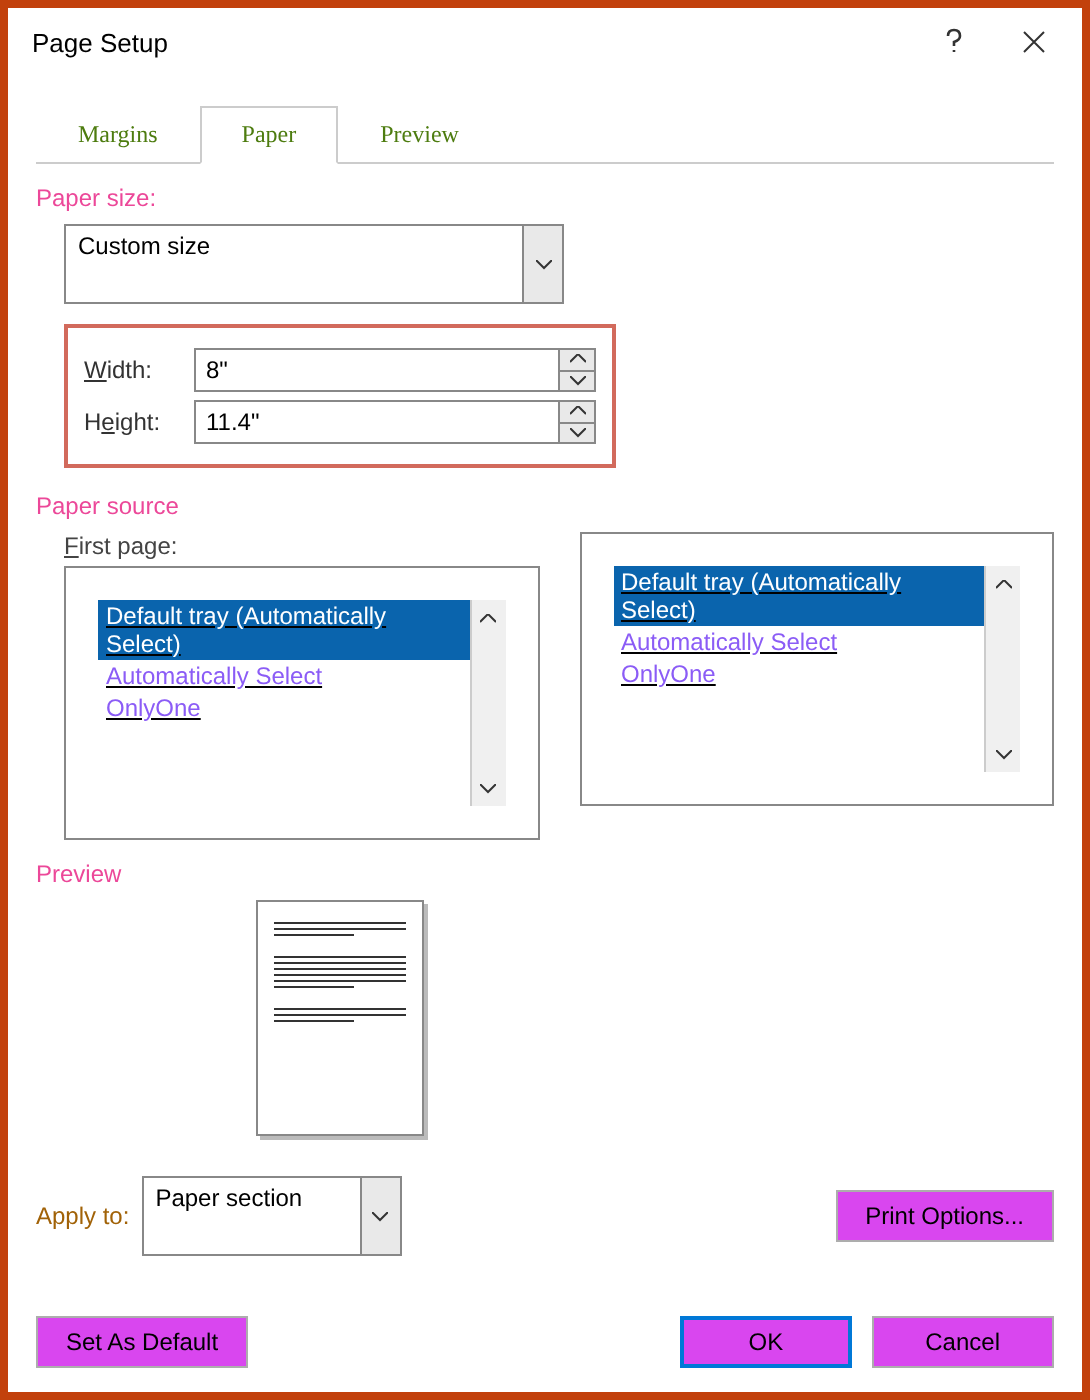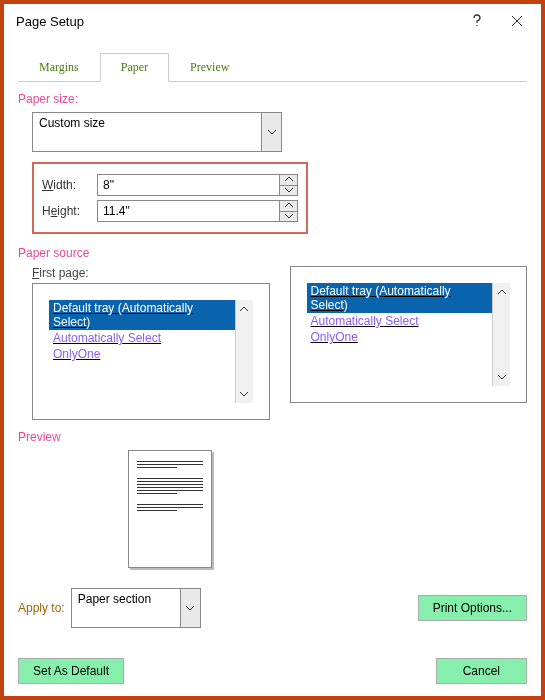--- a/index.html
+++ b/index.html
@@ -37,21 +37,21 @@
 .list-scrollbar { width: 18px; border-left:1px solid #ccc; background:#f0f0f0; display:flex; flex-direction:column;}
 .sbtn { height:18px; display:flex; align-items:center; justify-content:center;}
 .preview { margin-top: 10px; }
 .preview-canvas { width: 190px; height: 130px; margin-left: 110px; margin-top: 4px; display:flex; align-items:flex-start; justify-content:flex-start;}
 .page { width: 84px; height: 118px; border: 1px solid #888; background:#fff; box-shadow: 2px 2px 0 #bbb; padding: 10px 8px; display:flex; flex-direction:column; gap:2px;}
 .page .line { height:1px; background:#333; }
 .page .line.short { width:60%; }
 .page .gap { height:6px; }
 .apply-row { display: flex; align-items: center; margin-top: auto; }
 .apply-label { margin-right: 6px; color:#a16207;}
-.btn { height: 26px; padding: 0 14px; background: #86efac; border: 1px solid #adadad; cursor:pointer; display:inline-flex; align-items:center; color:#000;}
+.btn { height: 26px; padding: 0 14px; background: #d946ef; border: 1px solid #adadad; cursor:pointer; display:inline-flex; align-items:center; color:#000;}
 .bottom-bar { display:flex; align-items:center; padding: 8px 14px 12px 14px; justify-content: center; }
 .bottom-bar .spacer { flex:1; }
 .btn.primary { border: 2px solid #0078d7; padding: 0 32px;}
 .btn.cancel { padding: 0 26px; margin-left: 10px;}
 svg.chev { width:8px; height:5px; }
 svg.chev polyline { fill:none; stroke:#333; stroke-width:1;}
 </style>
 </head>
 <body>
 <div class="dialog">
@@ -210,16 +210,17 @@
       </div>
       <div style="flex:1"></div>
       <button class="btn">Print Options...</button>
     </div>
 
   </div>
 
   <div class="bottom-bar">
     <button class="btn">Set As Default</button>
     <div class="spacer"></div>
+    <button class="btn primary">OK</button>
     <button class="btn cancel">Cancel</button>
   </div>
 
 </div>
 
 </body></html>

